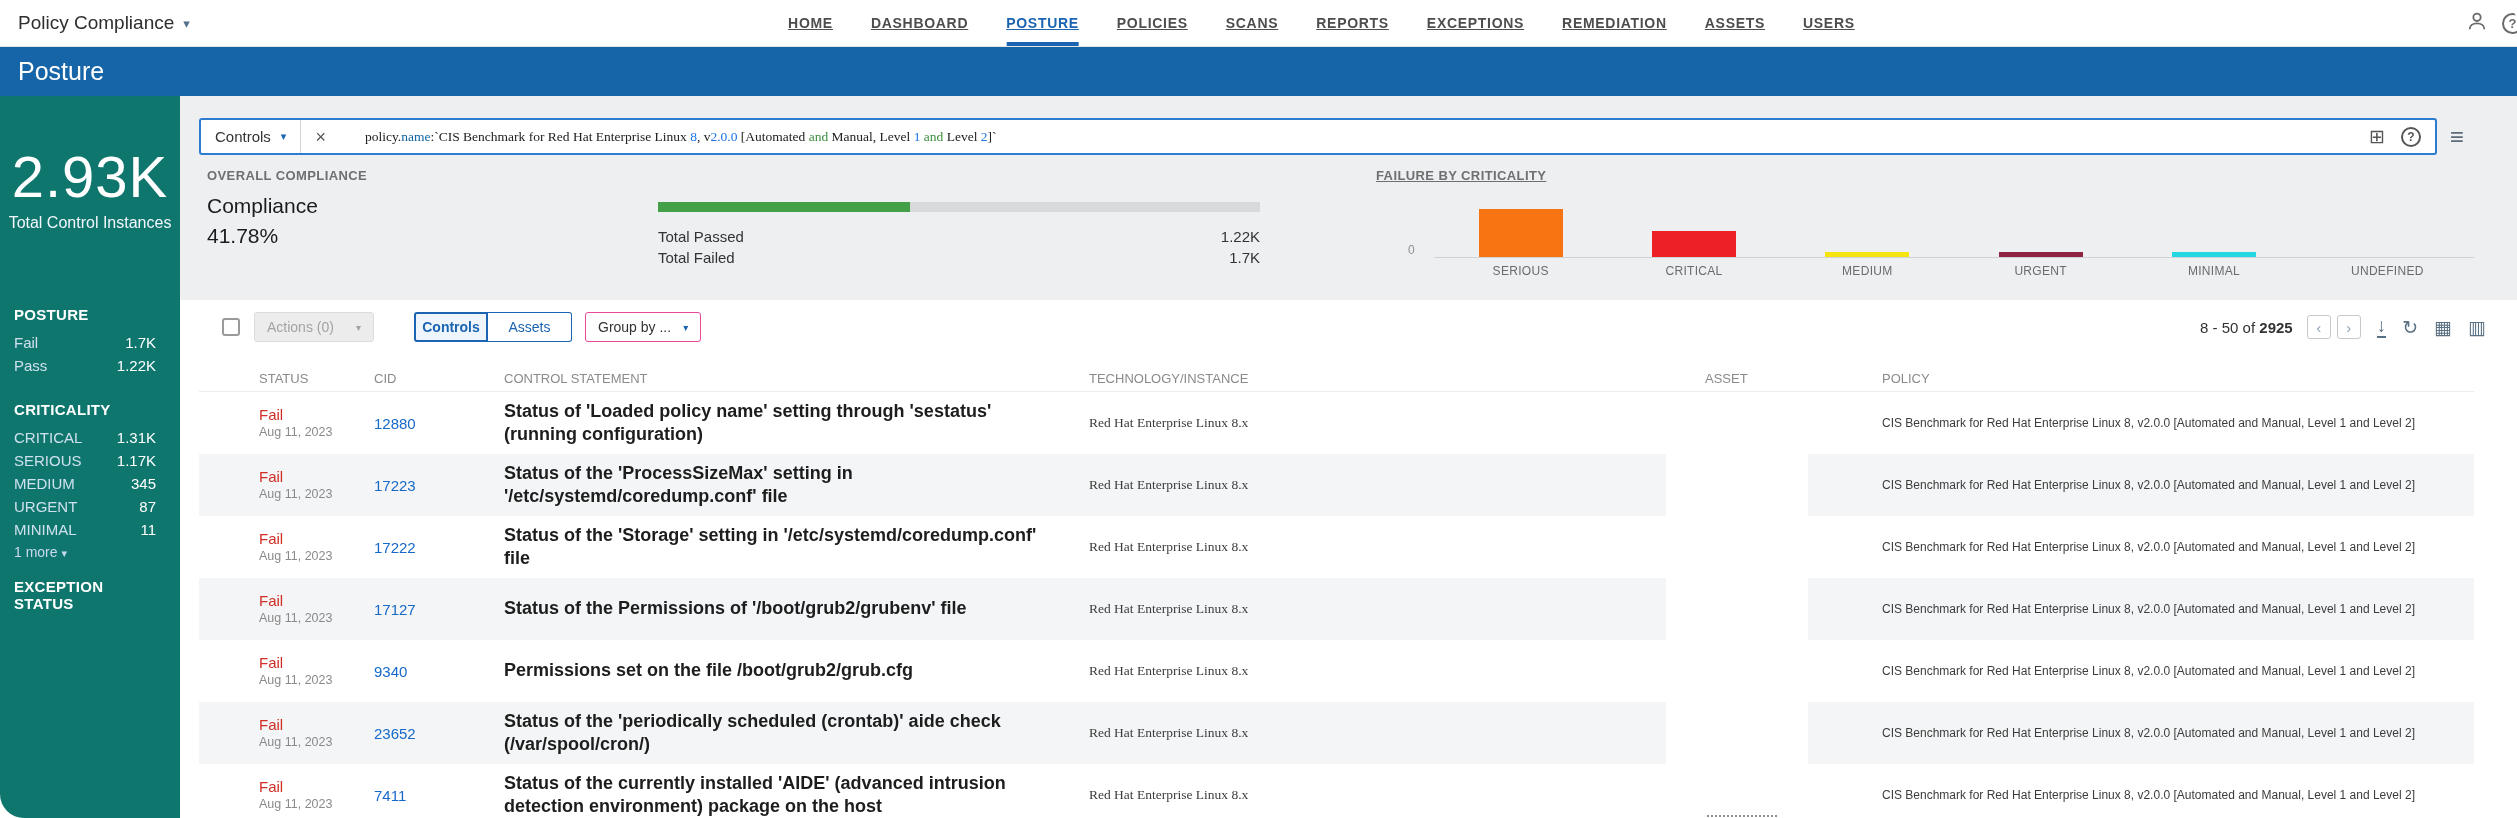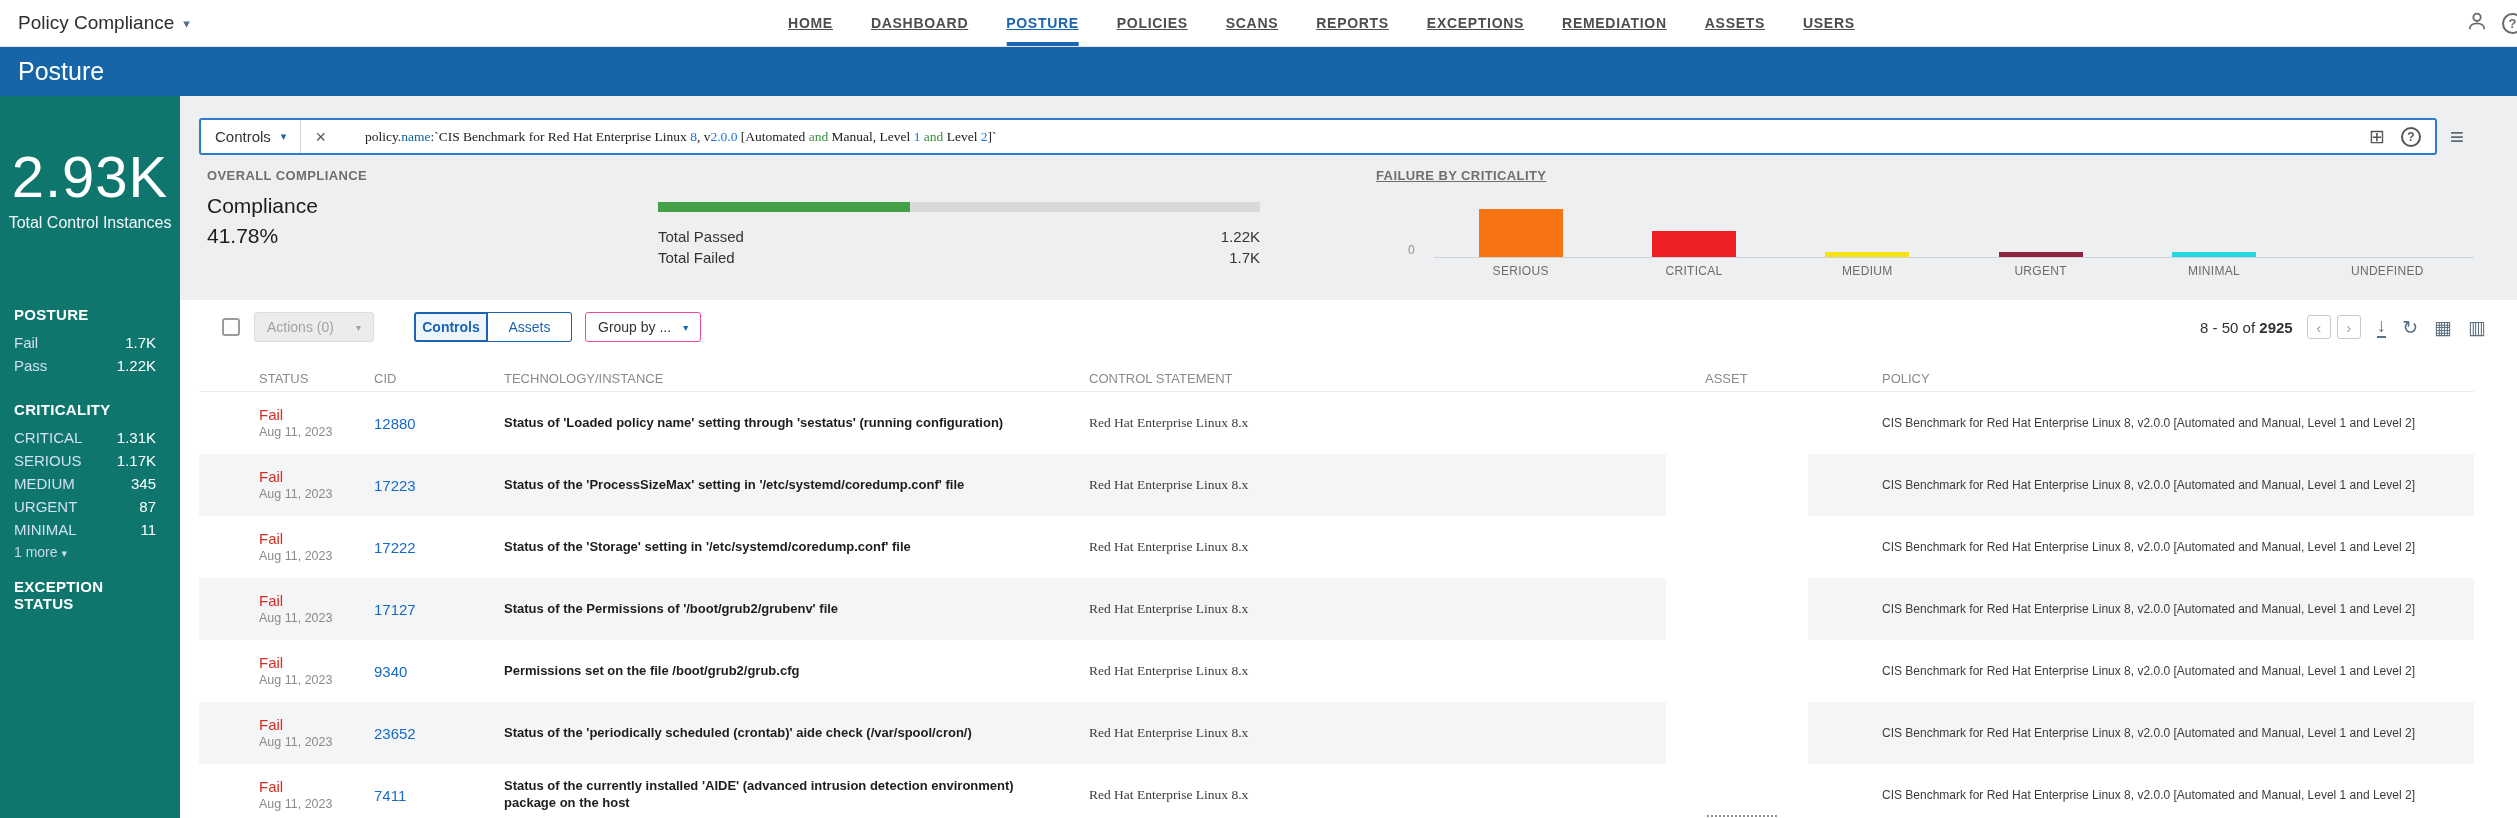--- a/index.html
+++ b/index.html
@@ -1,19 +1,19 @@
 <!DOCTYPE html>
 <html><head>
 <meta charset="utf-8">
 <style>
   * { margin:0; padding:0; box-sizing:border-box; }
   html,body { background:#fff; }
   body { width:2517px; height:818px; overflow:hidden;
          font-family:"Liberation Sans","DejaVu Sans",sans-serif; color:#333; }
-  .screen { position:relative; width:2517px; height:818px; overflow:hidden; background:#fff; }
+  .screen { position:relative; width:2517px; height:818px; overflow:hidden; background:#fff;border-radius:24px; }
 
   
   .topnav { position:relative; height:47px; background:#fff; border-bottom:1px solid #e4e4e4;
             display:flex; align-items:center; }
   .product { margin-left:18px; font-size:19px; color:#2e2e2e; display:flex; align-items:center; gap:9px; }
   .product .chev { font-size:13px; color:#54708c; }
   .mainnav { position:absolute; left:52.5%; transform:translateX(-50%); top:0; bottom:0;
              display:flex; gap:38px; }
   .nav-item { display:flex; align-items:center; font-size:14px; font-weight:700; letter-spacing:.7px;
               color:#4d4d4d; border-bottom:4px solid transparent; padding-top:4px; cursor:pointer;text-decoration:underline; }
@@ -113,21 +113,21 @@
   .thead { margin-top:22px; height:26px; align-items:center; font-size:13px; color:#8a8a8a;
            border-bottom:1px solid #ececec; }
   .thead .cell { cursor:pointer; }
   .rows { position:relative; }
   .row { height:62px; align-items:center; cursor:pointer; }
   .row:nth-child(even) { background:#f4f5f6; }
   .row > div { position:relative; z-index:2; }
   .st-fail { font-size:15px; color:#d02e24; line-height:19px; }
   .st-date { font-size:12.5px; color:#8a8a8a; line-height:17px; }
   .cid { font-size:15px; color:#1669c9; }
-  .stmt { font-size:13px; font-weight:700; color:#1d1d1d; line-height:1.3; padding-right:28px; }
+  .stmt { font-size:18px; font-weight:700; color:#1d1d1d; line-height:1.3; padding-right:28px; }
   .tech { font-size:13.5px; color:#3c3c3c;font-family:Liberation Serif, serif; }
   .asset-cell { font-size:13px; color:#3c3c3c; }
   .policy { font-size:12px; color:#3c3c3c; white-space:nowrap; overflow:hidden; padding-right:20px; }
   .pin-gap { position:absolute; left:1467px; top:0; width:142px; height:426px; background:#fff; z-index:1; }
   .dash { position:absolute; left:1508px; top:505px; width:70px; border-top:2px dotted #8f8f8f; z-index:3; }
 </style>
 </head>
 <body>
 
 <div class="screen">
@@ -309,22 +309,22 @@
             <span class="tb-icon dl">↓</span>
             <span class="tb-icon">↻</span>
             <span class="tb-icon">▦</span>
             <span class="tb-icon last">▥</span>
           </div>
         </div>
 
         <div class="thead grid">
           <div class="cell">STATUS</div>
           <div class="cell">CID</div>
+          <div class="cell">CONTROL STATEMENT</div>
           <div class="cell">TECHNOLOGY/INSTANCE</div>
-          <div class="cell">CONTROL STATEMENT</div>
           <div class="cell">ASSET</div>
           <div class="cell">POLICY</div>
         </div>
 
         <div class="rows">
           <div class="row grid">
             <div>
                 <div class="st-fail">Fail</div>
                 <div class="st-date">Aug 11, 2023</div>
               </div>

